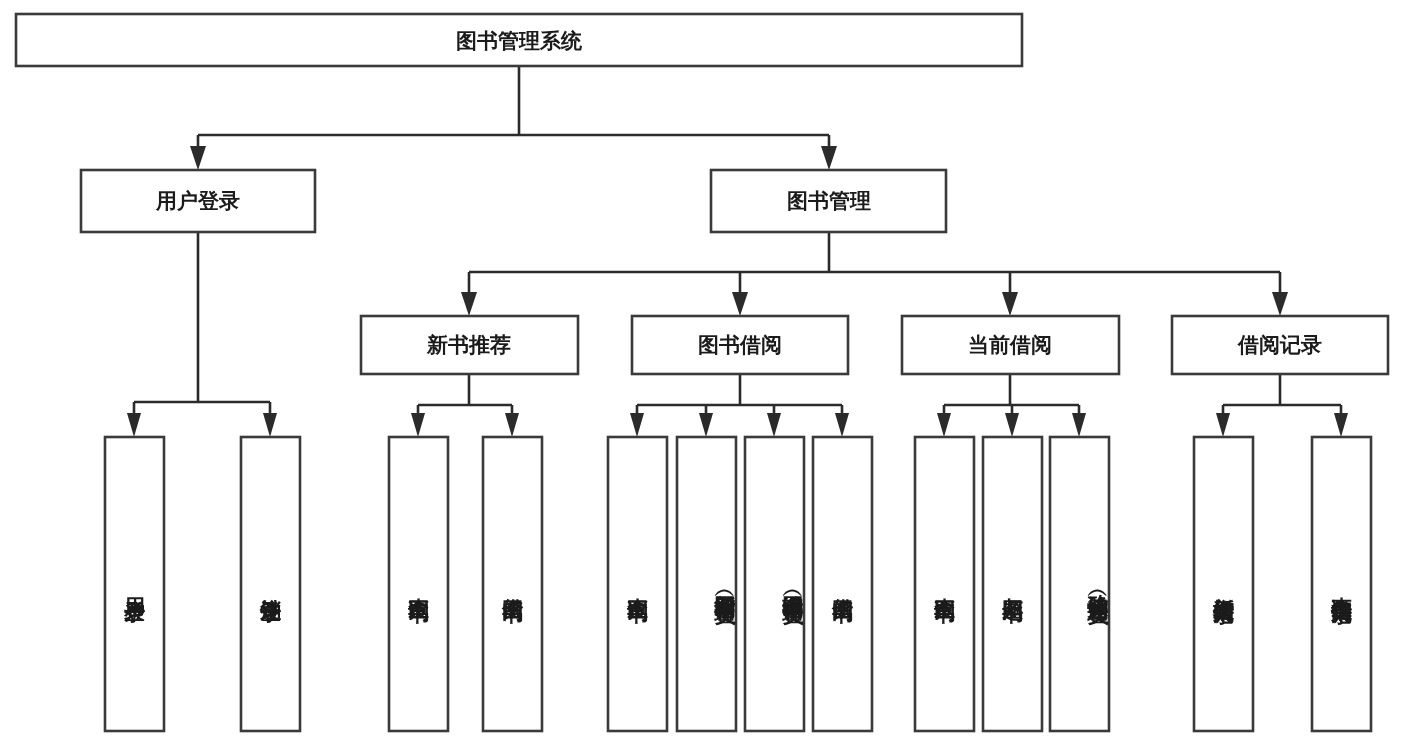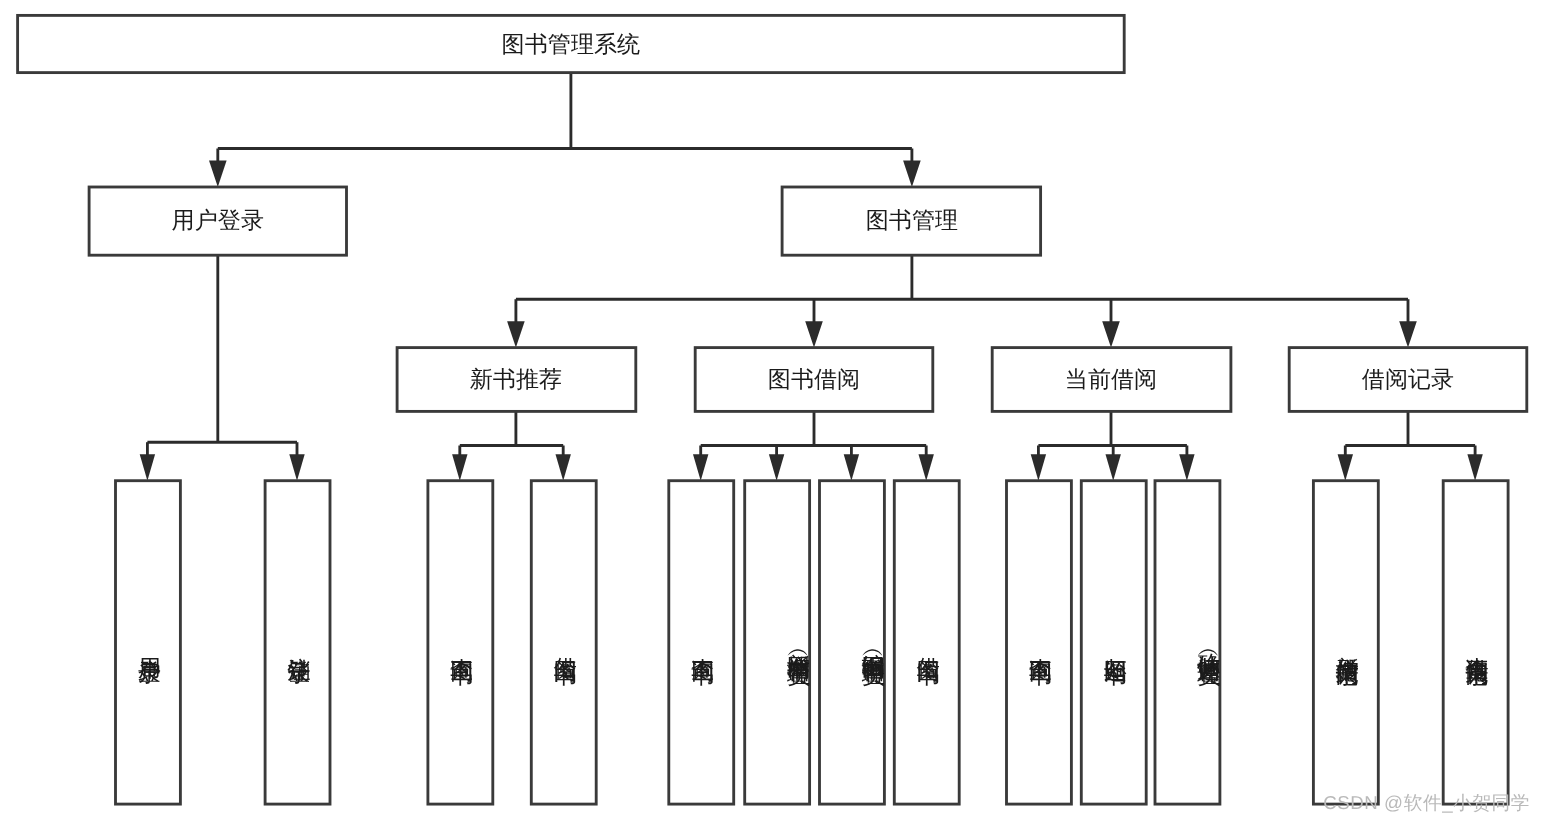--- a/index.html
+++ b/index.html
@@ -11,20 +11,21 @@
     width: 1405px;
     height: 747px;
     font-family: "Liberation Sans", "DejaVu Sans", sans-serif;
     overflow: hidden;
     position: relative;
   }
   #diagram-root {
     position: relative;
     width: 1405px;
     height: 747px;
+    font-weight: bold;
   }
   svg.diagram {
     position: absolute;
     top: 0;
     left: 0;
     width: 1405px;
     height: 747px;
   }
   .node-box {
     fill: #ffffff;
@@ -203,14 +204,13 @@
   <div class="vlabel" style="left:745px; top:437px; width:59px; height:294px; align-items:flex-start;">编辑图书（管理员）</div>
   <div class="vlabel" style="left:813px; top:437px; width:59px; height:294px;">借阅图书</div>
 
   <div class="vlabel" style="left:915px; top:437px; width:59px; height:294px;">查询图书</div>
   <div class="vlabel" style="left:983px; top:437px; width:59px; height:294px;">归还图书</div>
   <div class="vlabel" style="left:1050px; top:437px; width:59px; height:294px; align-items:flex-start;">确认归还（管理员）</div>
 
   <div class="vlabel" style="left:1194px; top:437px; width:59px; height:294px;">新增借阅记录</div>
   <div class="vlabel" style="left:1312px; top:437px; width:59px; height:294px;">查询借阅记录</div>
 
-  <div class="watermark">CSDN @软件_小贺同学</div>
 </div>
 
 </body></html>

